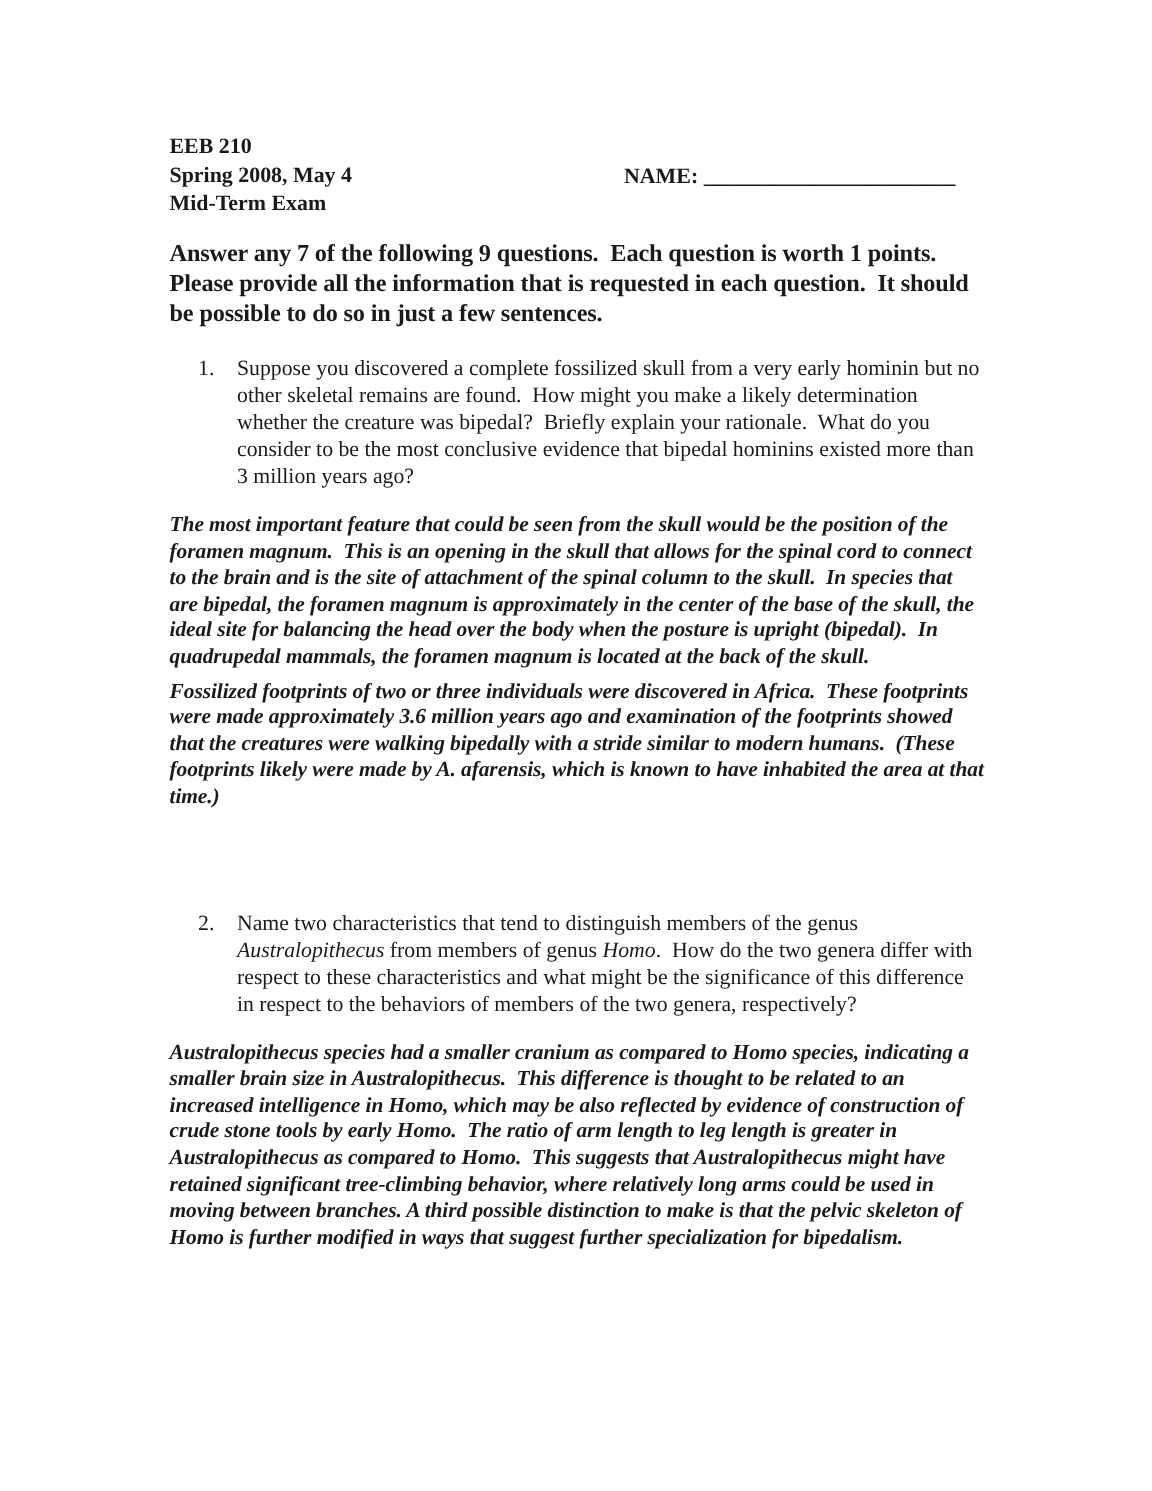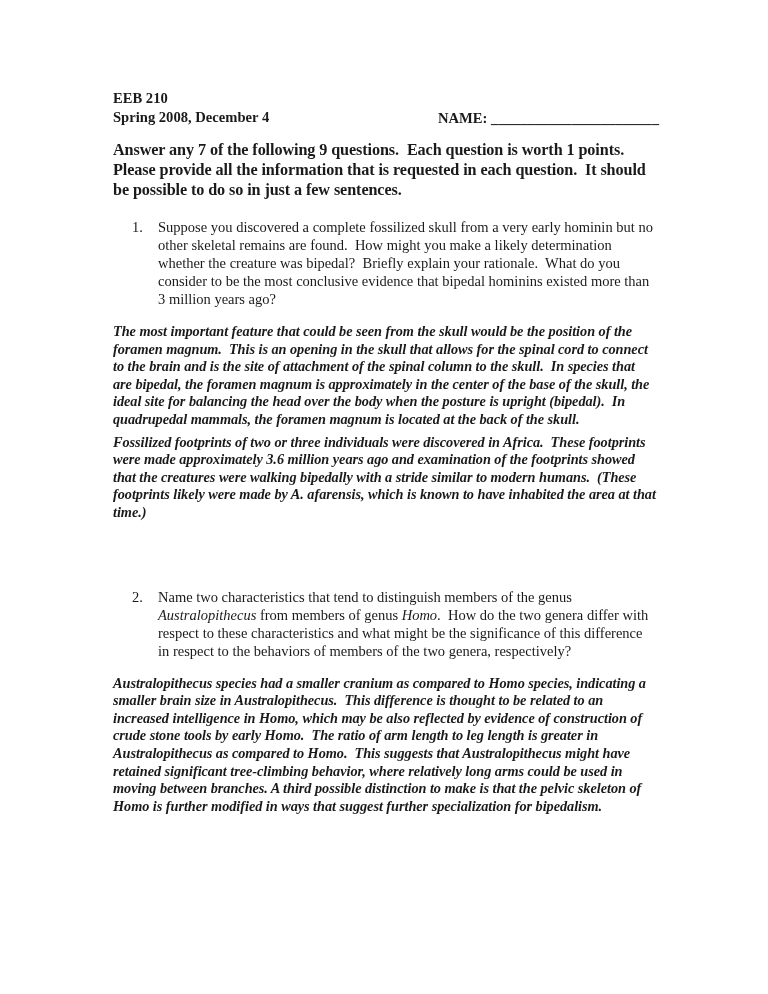--- a/index.html
+++ b/index.html
@@ -18,21 +18,21 @@
     color: #1a1a1a;
     overflow: hidden;
   }
   .doc-header {
     font-weight: bold;
     font-size: 14.6px;
     line-height: 19px;
   }
   .name-field {
     position: absolute;
-    left: 438px;
+    left: 416px;
     top: 109px;
     font-weight: bold;
     font-size: 14.6px;
     line-height: 19px;
     white-space: pre;
   }
   .instructions {
     margin: 13px 0 0 0;
     font-weight: bold;
     font-size: 16.2px;
@@ -68,21 +68,22 @@
   .answer.follow { margin-top: 5px; }
   .answer.after-q { margin-top: 15px; }
 </style>
 </head>
 <body>
 
 <div class="page">
 
   <div class="doc-header">
     <div>EEB 210</div>
-    <div>Spring 2008, December 4</div>
+    <div>Spring 2008, May 4</div>
+    <div>Mid-Term Exam</div>
   </div>
 
   <div class="name-field"><span>NAME: </span><span>_______________________</span></div>
 
   <p class="instructions">Answer any 7 of the following 9 questions.  Each question is worth 1 points.  Please provide all the information that is requested in each question.  It should be possible to do so in just a few sentences.</p>
 
   <div class="question q1">
     <span class="qnum">1.</span>
     <span class="qtext"><span>Suppose you discovered a complete fossilized skull from a very early hominin but no other skeletal remains are found.  How might you make a likely determination whether the creature was bipedal?  Briefly explain your rationale.  What do you consider to be the most conclusive evidence that bipedal hominins existed more than 3 million years ago?</span></span>
   </div>

